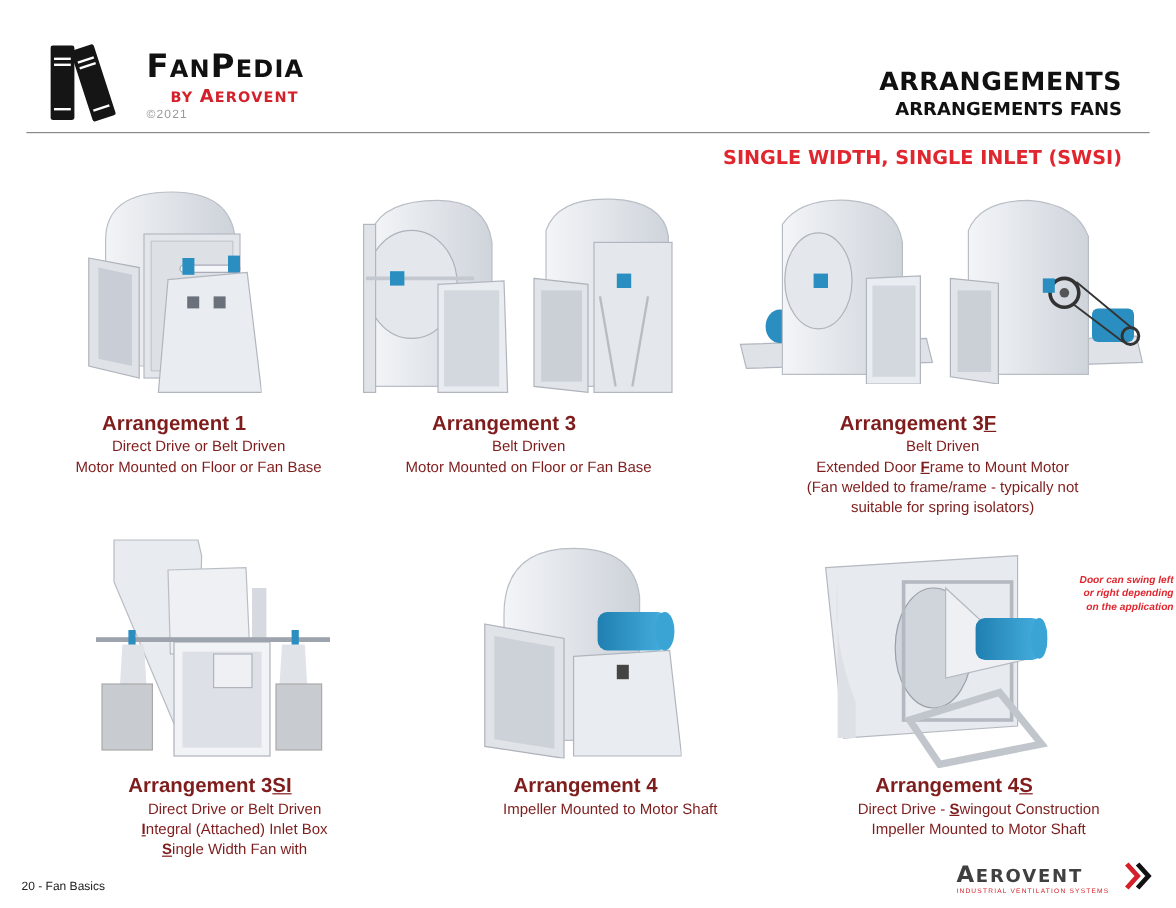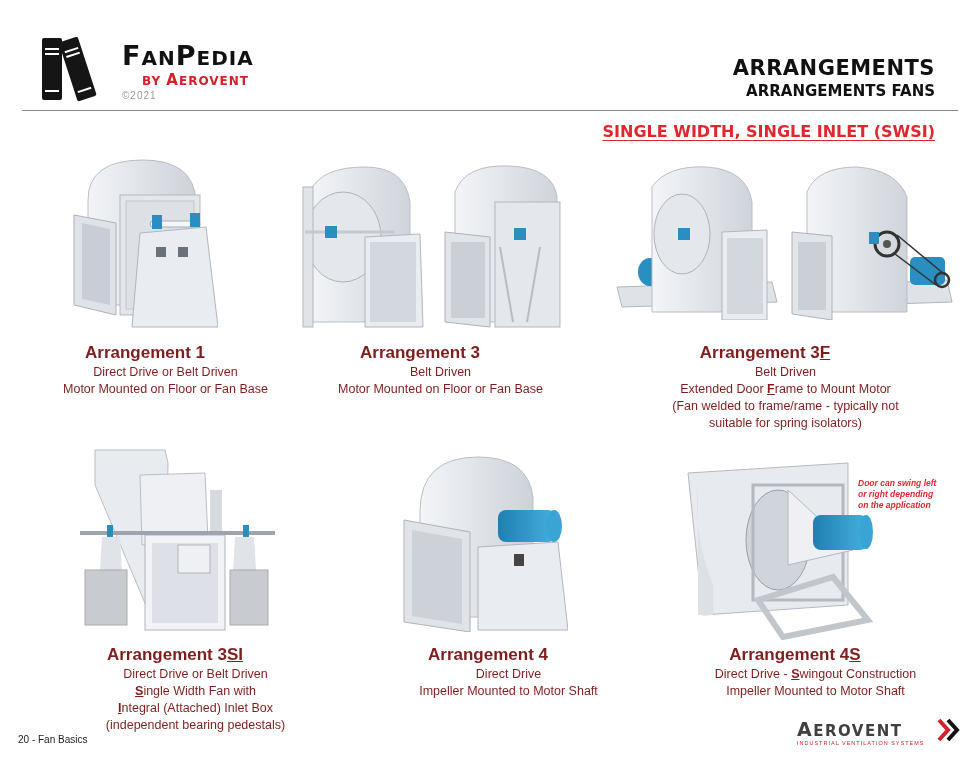--- a/index.html
+++ b/index.html
@@ -28,36 +28,36 @@
     right: 45px; top: 56px; font-size: 21px; font-weight: 700; letter-spacing: 0.5px;
     font-family: "DejaVu Sans", sans-serif; text-align: right;
   }
   .hdr-sub {
     right: 45px; top: 82px; font-size: 15px; font-weight: 700;
     font-family: "DejaVu Sans", sans-serif; text-align: right;
   }
   .divider { left: 22px; top: 110px; width: 936px; height: 1px; background: #888; }
   .section-label {
     right: 45px; top: 122px; font-size: 16px; font-weight: 700; color: #e0262f;
-    text-decoration: underline; text-underline-offset: 3px;
+    text-underline-offset: 3px;
     font-family: "DejaVu Sans", sans-serif;
   }
 
   
   .card-img { position: absolute; }
   .caption {
     position: absolute; text-align: center; width: 300px;
     font-size: 12.5px; line-height: 17px; color: #7f1d1d;
   }
   .caption .name { font-size: 17px; font-weight: 700; line-height: 20px; margin-bottom: 1px; }
   .caption .line { display: block; margin-left: 41px; }
   .u { text-decoration: underline; font-weight: 700; }
 
   .note {
-    left: 858px; top: 478px; width: 120px; text-align: left;
+    left: 858px; top: 478px; width: 120px; text-align: right;
     font-size: 8.5px; font-weight: 700; font-style: italic; color: #e0262f; line-height: 11px;
   }
 
   .footer-page { left: 18px; top: 734px; font-size: 10px; color: #222; }
   .footer-logo { left: 797px; top: 718px; width: 165px; height: 30px; }
   .fl-name { left: 0; top: 0; font-size: 19px; font-weight: 700; letter-spacing: 1.5px; font-family: "DejaVu Sans", sans-serif; color: #404040; }
   .fl-tag { left: 0; top: 22px; font-size: 5.5px; letter-spacing: 1px; color: #d3202b; white-space: nowrap; }
   .fl-chev { left: 140px; top: 0; }
 </style>
 </head>
@@ -190,23 +190,22 @@
   <rect x="27" y="80" width="6" height="14" fill="#2a8fc0"></rect>
   <rect x="163" y="80" width="6" height="14" fill="#2a8fc0"></rect>
   <polygon points="22,92 40,92 42,125 20,125" fill="#e0e3e8"></polygon>
   <polygon points="155,92 174,92 176,125 153,125" fill="#e0e3e8"></polygon>
   <rect x="5" y="125" width="42" height="55" fill="#c8cbd0" stroke="#aaa"></rect>
   <rect x="150" y="125" width="38" height="55" fill="#c8cbd0" stroke="#aaa"></rect>
 </svg>
 <div class="caption" style="left:30px;top:645px;width:290px">
   <div class="name"><span>Arrangement 3</span><span class="u">SI</span></div>
   <span class="line">Direct Drive or Belt Driven</span>
+  <span class="line"><span class="u">I</span><span>ntegral (Attached) Inlet Box</span></span>
   <span class="line"><span class="u">S</span><span>ingle Width Fan with</span></span>
-  <span class="line"><span class="u">I</span><span>ntegral (Attached) Inlet Box</span></span>
-  <span class="line">(independent bearing pedestals)</span>
 </div>
 
 <svg class="card-img" style="left:398px;top:452px" width="170" height="180" viewBox="0 0 170 180">
   <defs>
     <linearGradient id="g4" x1="0" x2="1">
         <stop offset="0" stop-color="#f3f5f8"></stop>
         <stop offset="1" stop-color="#cdd2d9"></stop>
       </linearGradient>
     <linearGradient id="m4" x1="0" x2="1">
         <stop offset="0" stop-color="#1f7fb0"></stop>
@@ -216,21 +215,20 @@
   <path d="M22 60 Q22 5 80 5 Q130 5 135 45 L135 165 L22 165Z" fill="url(#g4)" stroke="#b9bec6"></path>
   <polygon points="80,95 160,90 170,178 80,178" fill="#e9ecf0" stroke="#b1b6be"></polygon>
   <polygon points="6,68 72,80 72,180 6,170" fill="#e0e3e8" stroke="#adb2ba"></polygon>
   <polygon points="14,78 64,87 64,172 14,164" fill="#cdd2d9"></polygon>
   <rect x="100" y="58" width="58" height="32" rx="8" fill="url(#m4)"></rect>
   <ellipse cx="156" cy="74" rx="8" ry="16" fill="#3aa4d4"></ellipse>
   <rect x="116" y="102" width="10" height="12" fill="#444"></rect>
 </svg>
 <div class="caption" style="left:343px;top:645px;width:290px">
   <div class="name">Arrangement 4</div>
-  <span class="line">Direct Drive</span>
   <span class="line">Impeller Mounted to Motor Shaft</span>
 </div>
 
 <svg class="card-img" style="left:683px;top:455px" width="190" height="185" viewBox="0 0 190 185">
   <defs>
     <linearGradient id="m4s" x1="0" x2="1">
         <stop offset="0" stop-color="#1f7fb0"></stop>
         <stop offset="1" stop-color="#46b0e0"></stop>
       </linearGradient>
   </defs>

